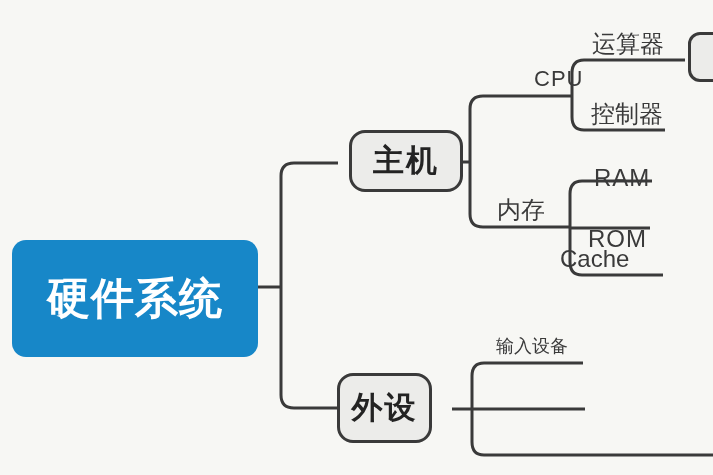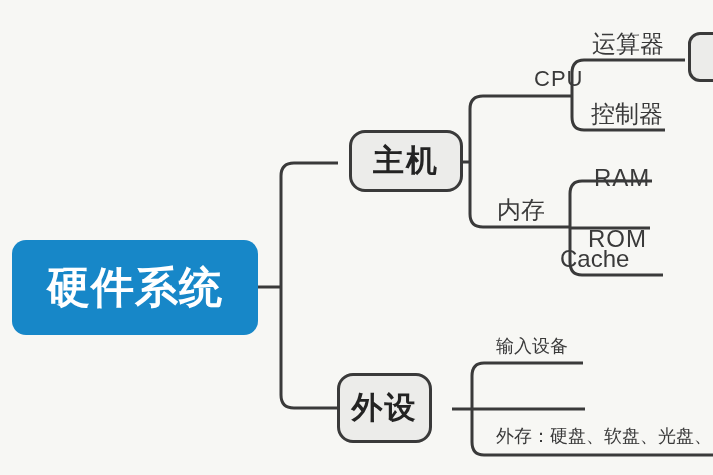--- a/index.html
+++ b/index.html
@@ -4,21 +4,21 @@
 <style>
   html,body{margin:0;padding:0;}
   body{font-family:"Liberation Sans","DejaVu Sans",sans-serif;background:#e9e9e7;}
   .canvas{
     position:relative;width:713px;height:475px;overflow:hidden;
     background:var(--bg,#f7f7f4);
   }
   .canvas svg{position:absolute;left:0;top:0;}
   .node{position:absolute;box-sizing:border-box;display:flex;align-items:center;justify-content:center;cursor:default;}
   .root{
-    left:12px;top:240px;width:246px;height:95px;
+    left:12px;top:240px;width:246px;height:117px;
     background:var(--root-fill,#1787c8);border-radius:14px;
     color:var(--root-text,#ffffff);font-size:43px;font-weight:700;letter-spacing:1px;
   }
   .branch{
     background:var(--box-fill,#ececea);
     border:3px solid var(--line,#2f2f2f);border-radius:16px;
     color:#232323;font-size:31px;font-weight:700;letter-spacing:2px;
   }
   .branch.host{left:349px;top:130px;width:114px;height:62px;}
   .branch.periph{left:337px;top:373px;width:95px;height:70px;}
@@ -85,15 +85,14 @@
   <div class="lbl l3 lbl-mem">内存</div>
 
   <div class="lbl l3 lbl-alu">运算器</div>
   <div class="lbl l3 lbl-ctrl">控制器</div>
 
   <div class="lbl l3 lbl-ram">RAM</div>
   <div class="lbl l3 lbl-rom">ROM</div>
   <div class="lbl l3 lbl-cache">Cache</div>
 
   <div class="lbl sm lbl-in">输入设备</div>
-  <div class="lbl sm lbl-ext">外存：硬盘、软盘、光盘、</div>
 
 </div>
 
 </body></html>

